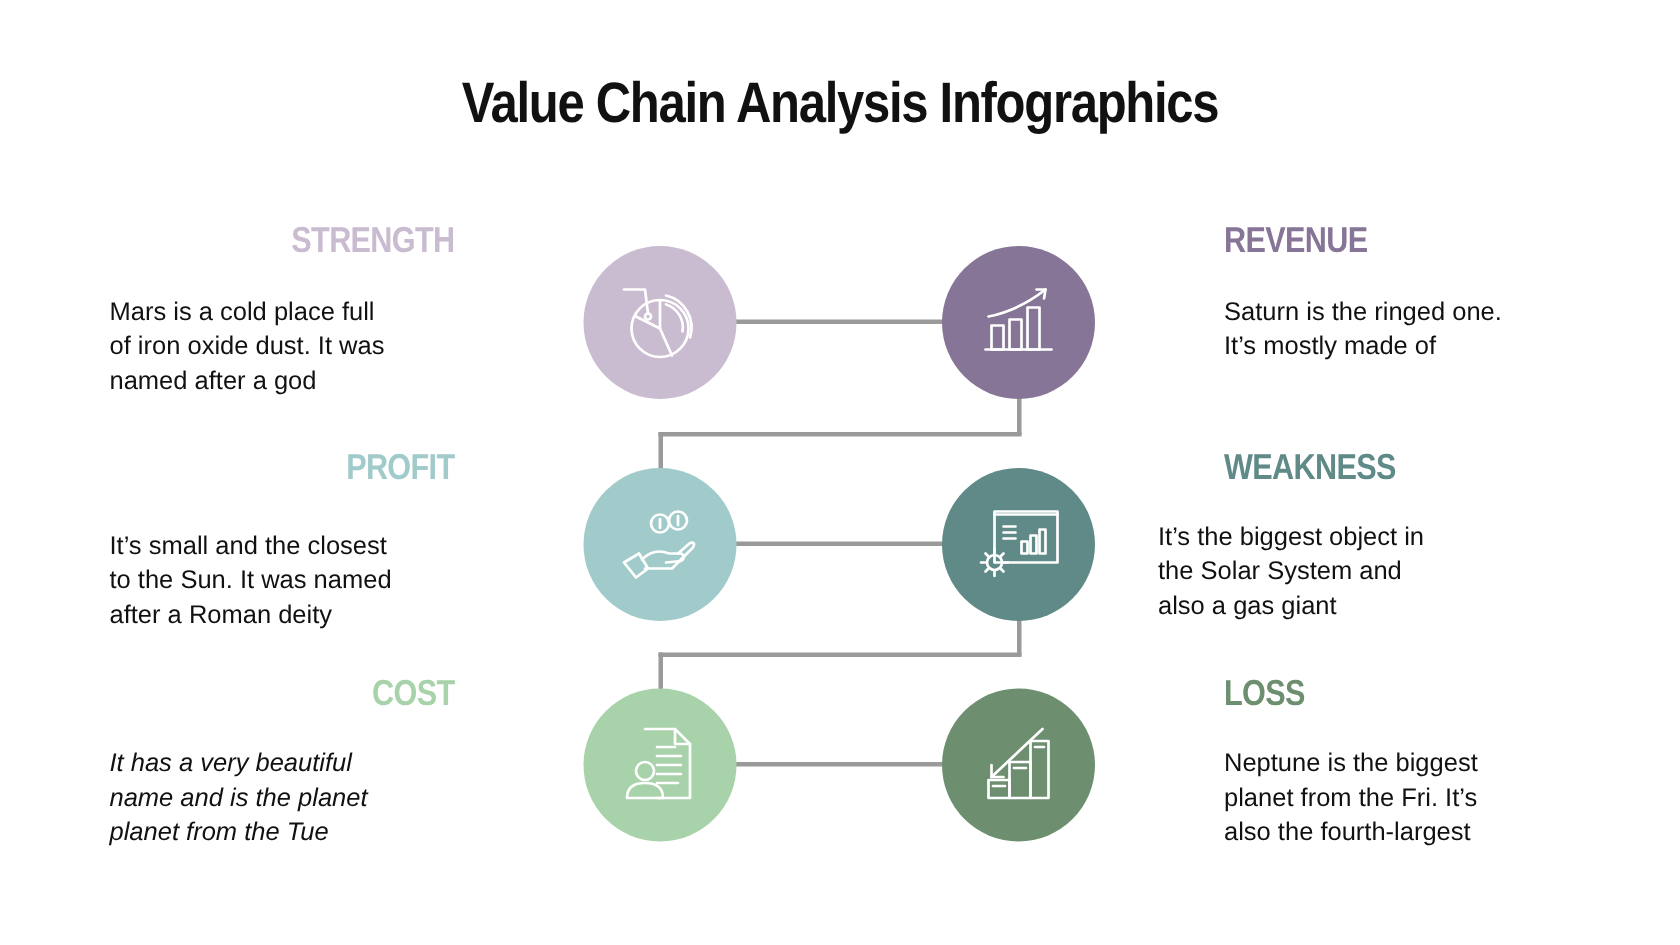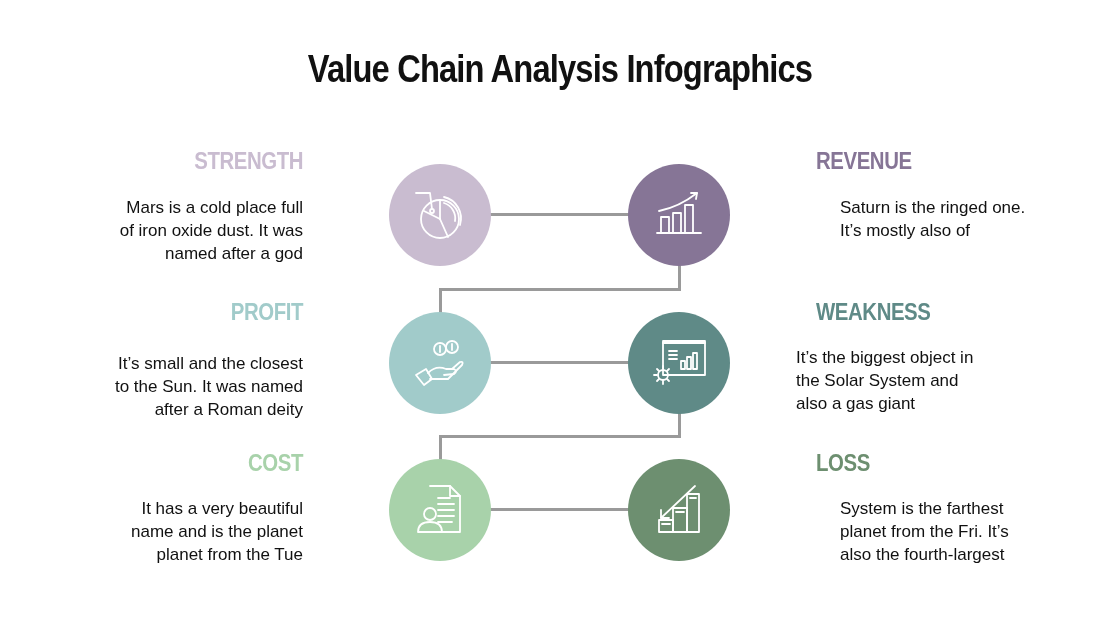--- a/index.html
+++ b/index.html
@@ -2,22 +2,22 @@
 <html><head>
 <meta charset="utf-8">
 <style>
   html, body { margin:0; padding:0; }
   body { width:1120px; height:630px; background:#ffffff; position:relative; overflow:hidden; font-family:"Liberation Sans", sans-serif; }
   .title { position:absolute; left:0; width:1120px; top:48px; text-align:center; font-family:"Liberation Sans", sans-serif; font-weight:bold; font-size:38px; color:#111; letter-spacing:-1px; transform:scaleX(0.86); }
   .heading { position:absolute; font-weight:bold; font-size:24px; letter-spacing:-0.5px; transform-origin:left top; }
   .heading.left { text-align:right; width:240px; transform-origin:right top; transform:scaleX(0.85); }
   .heading.right { text-align:left; width:240px; transform:scaleX(0.85); }
   .desc { position:absolute; font-size:17px; line-height:23px; color:#111; }
-  .desc.left { text-align:right; width:230px; }
-  .desc.right { text-align:left; width:230px;margin-left:24px; }
+  .desc.left { text-align:left; width:230px; }
+  .desc.right { text-align:left; width:230px; }
   .circle { position:absolute; width:102px; height:102px; border-radius:50%; display:flex; align-items:center; justify-content:center; }
   .line { position:absolute; background:#9a9a9a; }
   svg { display:block; }
 </style>
 </head>
 <body>
 
 <div class="title">Value Chain Analysis Infographics</div>
 
 <div class="line" style="left:490px; top:213px; width:140px; height:3px;"></div>
@@ -41,46 +41,46 @@
 <div>
   <div class="heading left" style="left:63px; top:298px; color:#a1cbca;">PROFIT</div>
   <div class="desc left" style="left:73px; top:352px;">
     <div>It’s small and the closest</div>
     <div>to the Sun. It was named</div>
     <div>after a Roman deity</div>
   </div>
 </div>
 <div>
   <div class="heading left" style="left:63px; top:449px; color:#a8d2aa;">COST</div>
-  <div class="desc left" style="left:73px; top:497px;">
+  <div class="desc left" style="left:73px; top:497px;font-style:italic;">
     <div>It has a very beautiful</div>
     <div>name and is the planet</div>
     <div>planet from the Tue</div>
   </div>
 </div>
 
 <div>
   <div class="heading right" style="left:816px; top:147px; color:#867596;">REVENUE</div>
   <div class="desc right" style="left:816px; top:196px;">
     <div>Saturn is the ringed one.</div>
-    <div>It’s mostly also of</div>
+    <div>It’s mostly made of</div>
   </div>
 </div>
 <div>
   <div class="heading right" style="left:816px; top:298px; color:#5f8a87;">WEAKNESS</div>
   <div class="desc right" style="left:772px; top:346px;">
     <div>It’s the biggest object in</div>
     <div>the Solar System and</div>
     <div>also a gas giant</div>
   </div>
 </div>
 <div>
   <div class="heading right" style="left:816px; top:449px; color:#6d8f70;">LOSS</div>
   <div class="desc right" style="left:816px; top:497px;">
-    <div>System is the farthest</div>
+    <div>Neptune is the biggest</div>
     <div>planet from the Fri. It’s</div>
     <div>also the fourth-largest</div>
   </div>
 </div>
 
 <div class="circle" style="left:389px; top:164px; background:#c9bcd0;">
   <svg width="56" height="56" viewBox="0 0 56 56" fill="none" stroke="#fff" stroke-width="1.8" stroke-linecap="round" stroke-linejoin="round">
     <circle cx="28" cy="32" r="19"></circle>
     <path d="M28 32 L28 13"></path>
     <path d="M28 32 L12 24"></path>

